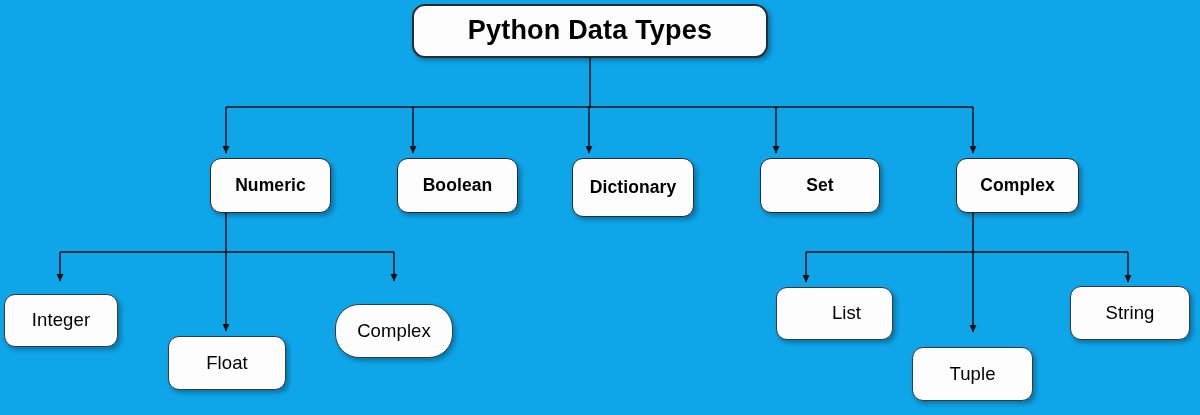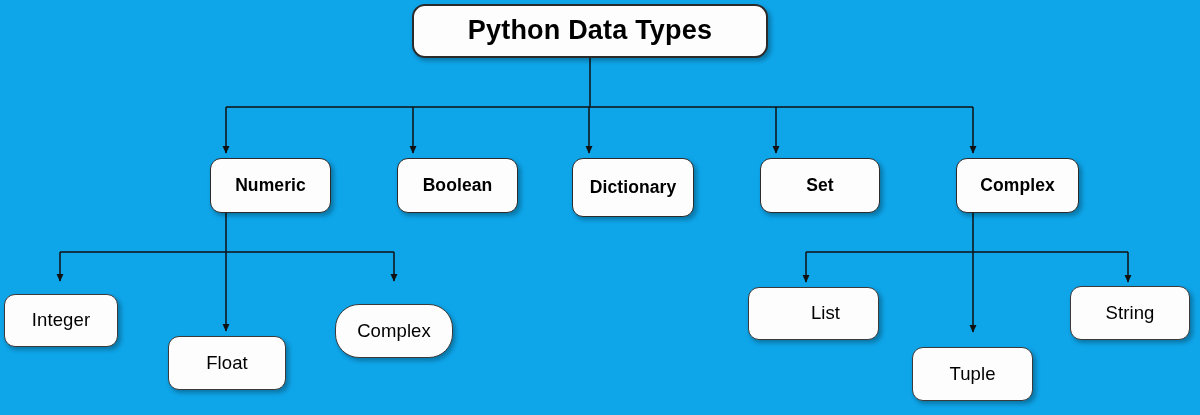--- a/index.html
+++ b/index.html
@@ -128,21 +128,21 @@
 
   <div class="node leaf" style="left:4px; top:286px; width:114px; height:53px;margin-top:8px;">
     <span class="node-label">Integer</span>
   </div>
   <div class="node leaf" style="left:168px; top:336px; width:118px; height:54px;">
     <span class="node-label">Float</span>
   </div>
   <div class="node leaf" style="left:335px; top:304px; width:118px; height:54px;border-radius:24px;">
     <span class="node-label">Complex</span>
   </div>
-  <div class="node leaf" style="left:748px; top:287px; width:131px; height:53px;padding-left:24px;">
+  <div class="node leaf" style="left:776px; top:287px; width:117px; height:53px;padding-left:24px;">
     <span class="node-label">List</span>
   </div>
   <div class="node leaf" style="left:912px; top:347px; width:121px; height:54px;">
     <span class="node-label">Tuple</span>
   </div>
   <div class="node leaf" style="left:1070px; top:286px; width:120px; height:54px;align-items:center;">
     <span class="node-label">String</span>
   </div>
 
 </div>

